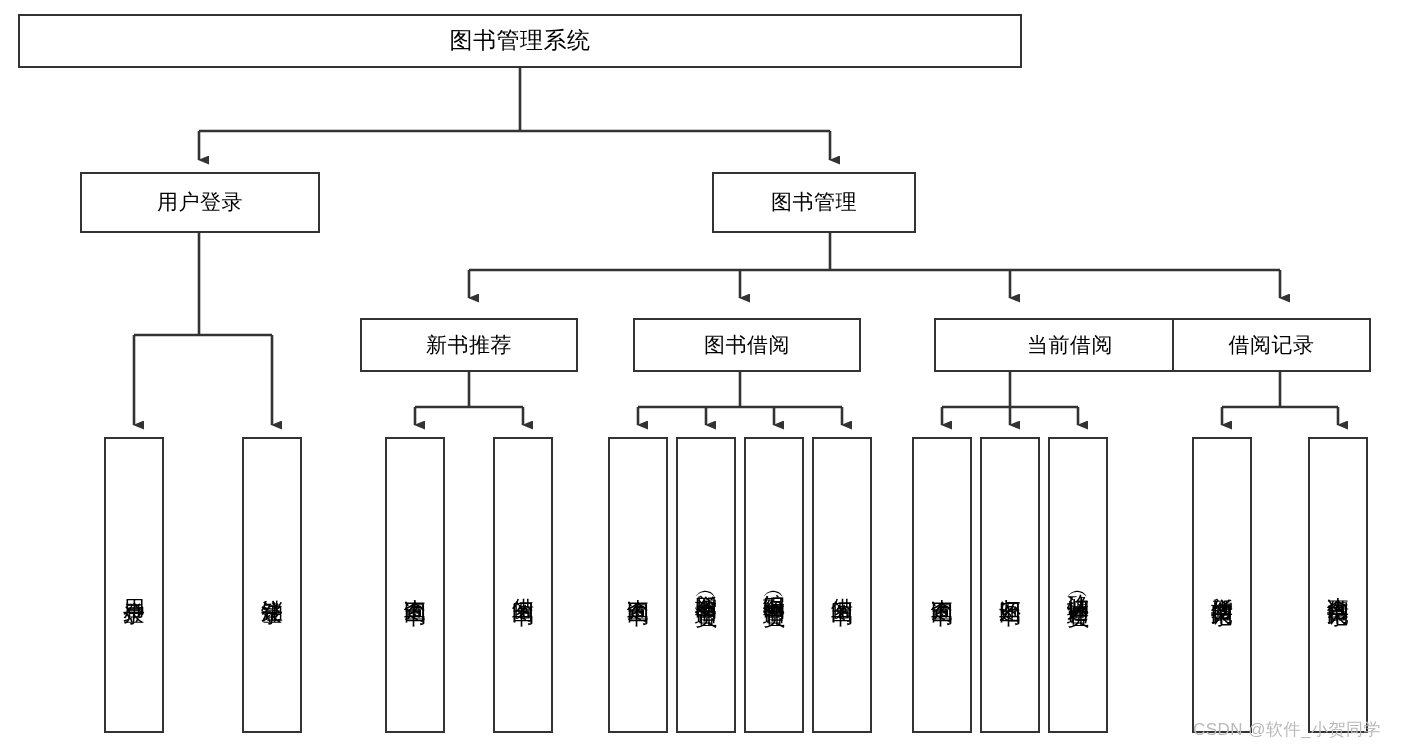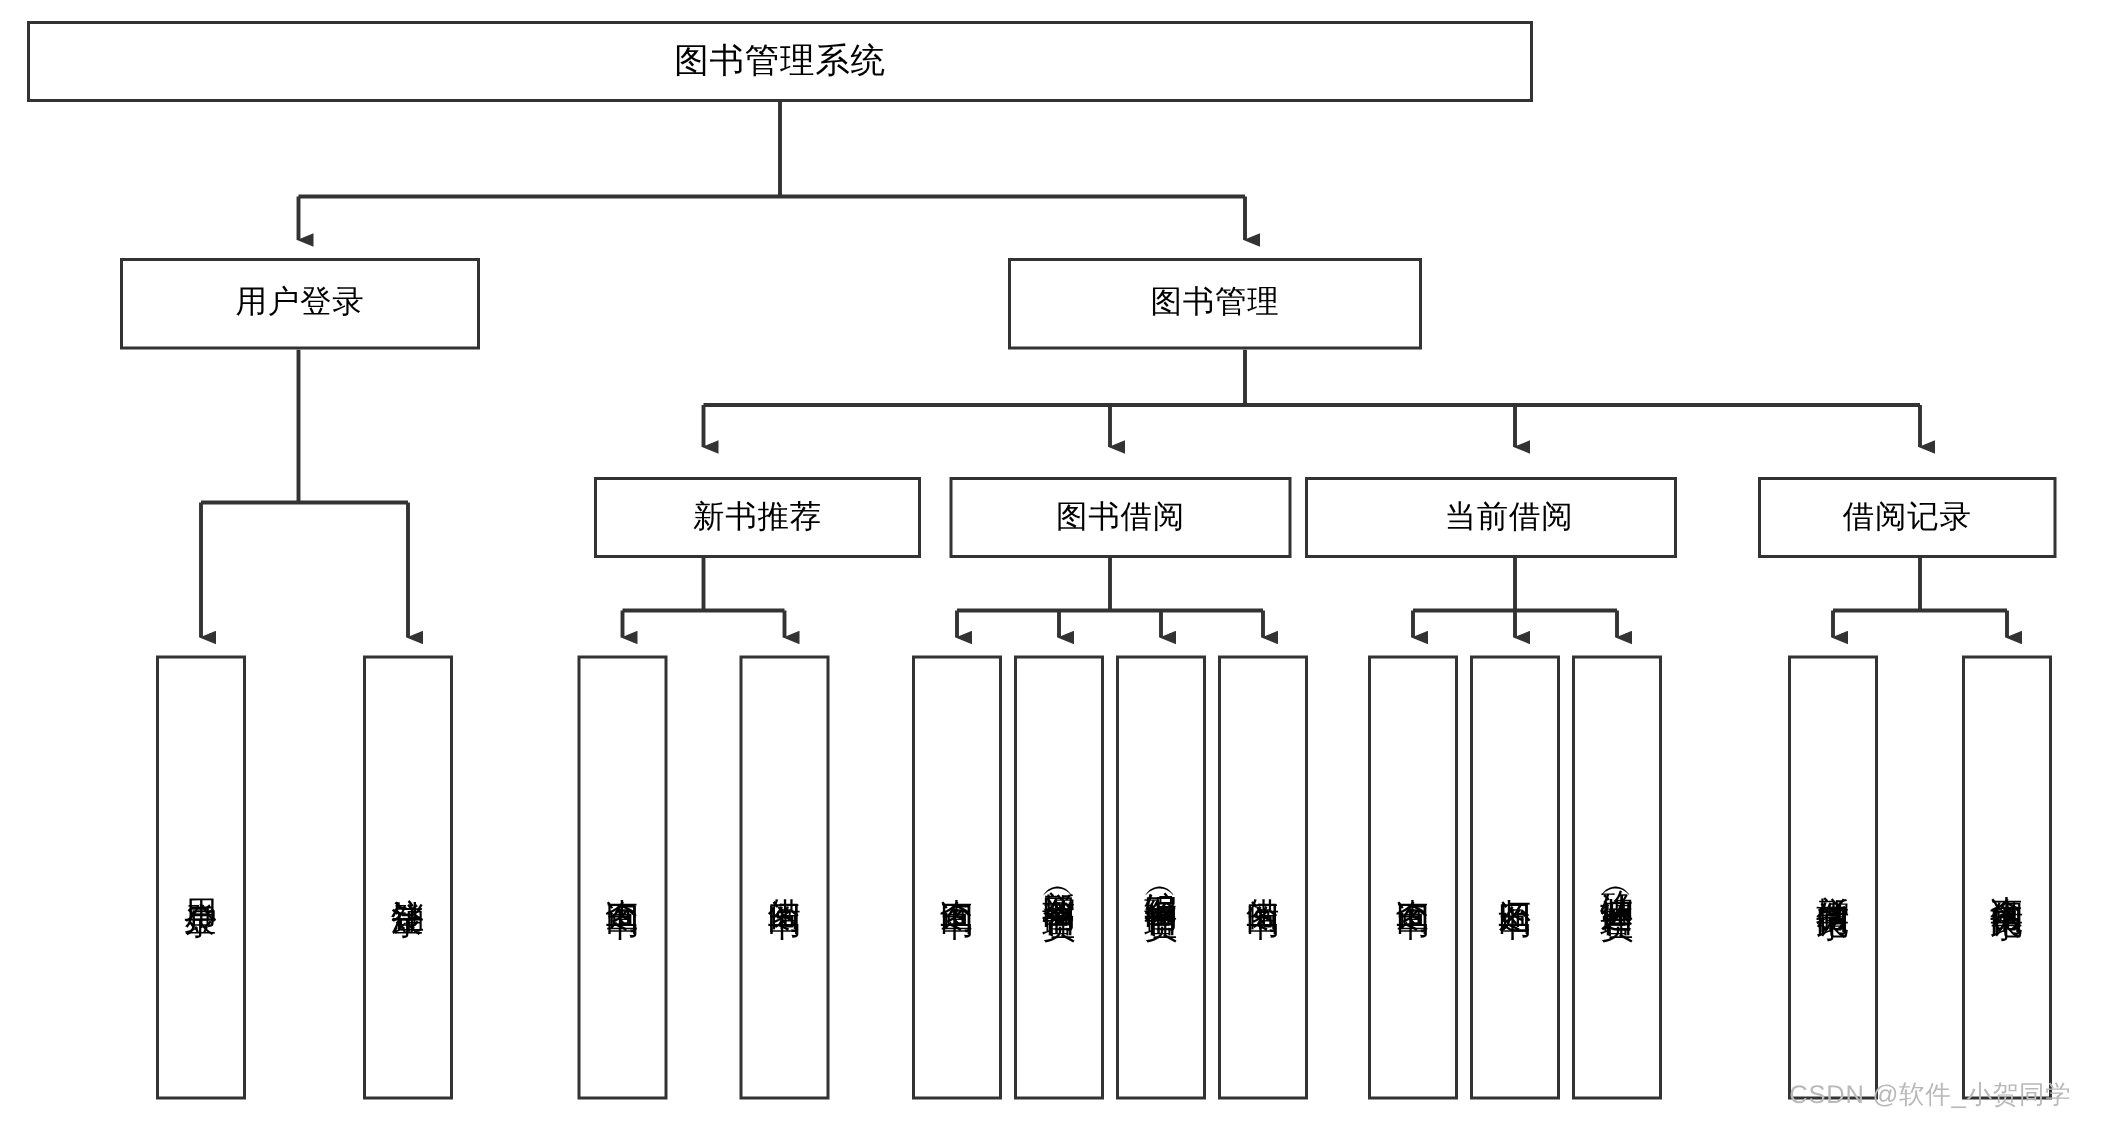--- a/index.html
+++ b/index.html
@@ -130,31 +130,31 @@
     </g>
   </svg>
 
   <div class="node horiz root" style="left:18px; top:14px; width:1004px; height:54px;">
     <span class="node-label">图书管理系统</span>
   </div>
 
   <div class="node horiz" style="left:80px; top:172px; width:240px; height:61px;">
     <span class="node-label">用户登录</span>
   </div>
-  <div class="node horiz" style="left:672px; top:172px; width:276px; height:61px;">
+  <div class="node horiz" style="left:712px; top:172px; width:204px; height:61px;">
     <span class="node-label">图书管理</span>
   </div>
 
-  <div class="node horiz" style="left:360px; top:318px; width:218px; height:54px;margin-left:36px;">
+  <div class="node horiz" style="left:360px; top:318px; width:218px; height:54px;">
     <span class="node-label">新书推荐</span>
   </div>
   <div class="node horiz" style="left:633px; top:318px; width:228px; height:54px;">
     <span class="node-label">图书借阅</span>
   </div>
-  <div class="node horiz" style="left:870px; top:318px; width:248px; height:54px;padding-left:24px;">
+  <div class="node horiz" style="left:934px; top:318px; width:248px; height:54px;padding-left:24px;">
     <span class="node-label">当前借阅</span>
   </div>
   <div class="node horiz" style="left:1172px; top:318px; width:199px; height:54px;">
     <span class="node-label">借阅记录</span>
   </div>
 
   <div class="node vert" style="left:104px; top:437px; width:60px; height:296px;">
     <span class="node-label">用户登录</span>
   </div>
   <div class="node vert" style="left:242px; top:437px; width:60px; height:296px;">

